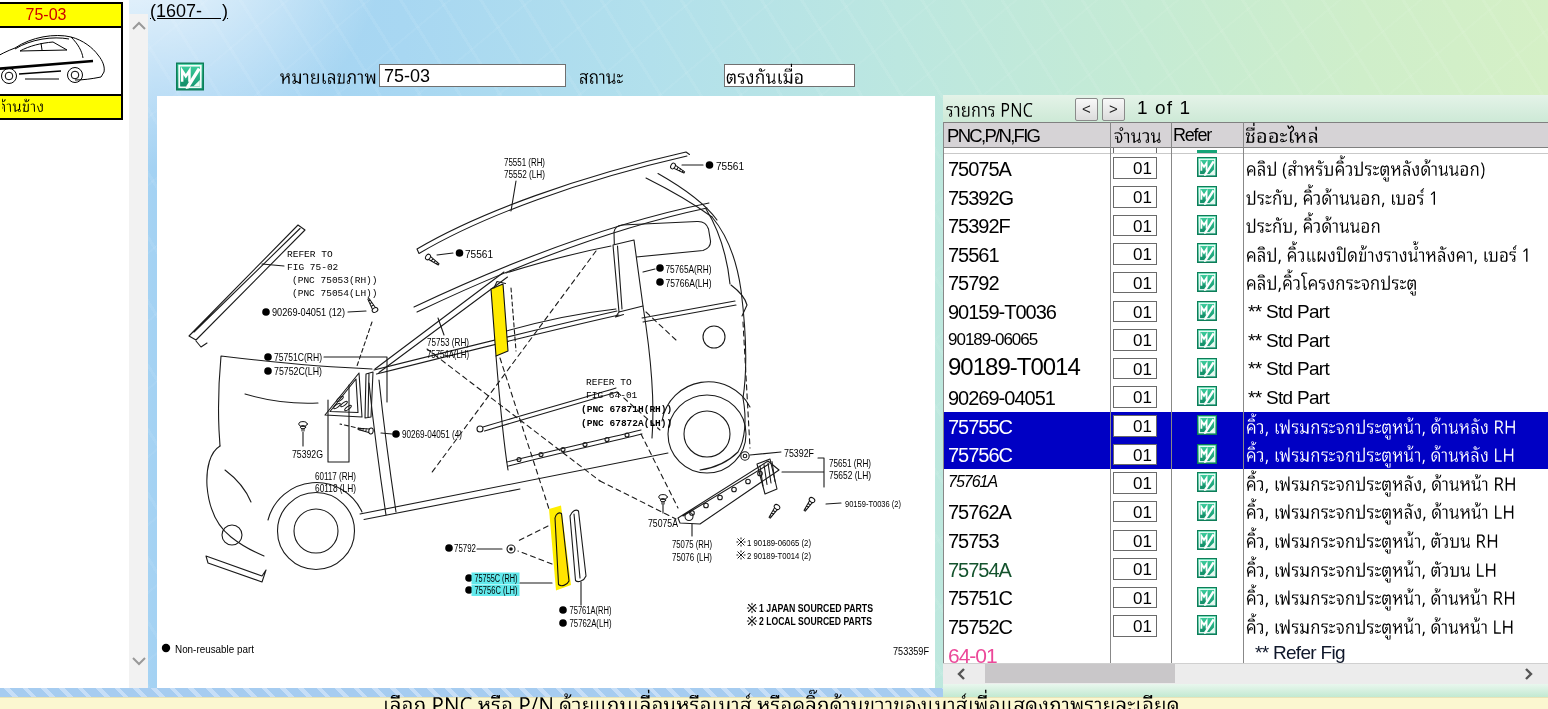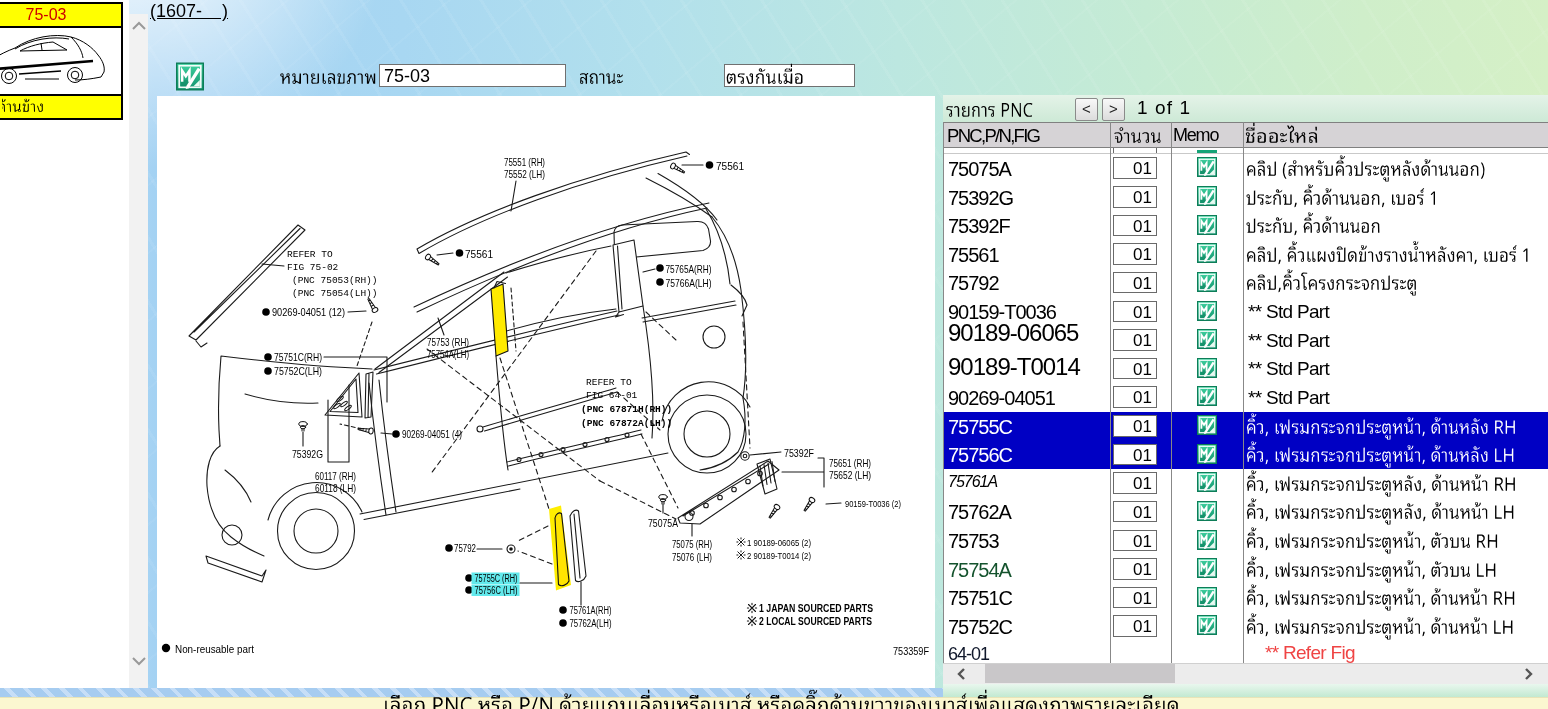--- a/index.html
+++ b/index.html
@@ -298,21 +298,21 @@
     </svg>
   <div class="abs" style="left:132px;top:3px;width:23px;height:23px;background:linear-gradient(180deg,#f8f8f8,#dcdcdc);border:1px solid #8a8a8a;border-radius:2px;box-sizing:border-box;text-align:center;font-size:15px;line-height:20px;color:#222;">&lt;</div>
   <div class="abs" style="left:159px;top:3px;width:23px;height:23px;background:linear-gradient(180deg,#f8f8f8,#dcdcdc);border:1px solid #8a8a8a;border-radius:2px;box-sizing:border-box;text-align:center;font-size:15px;line-height:20px;color:#222;">&gt;</div>
   <div class="abs" style="left:194px;top:2px;font-size:19px;letter-spacing:1.1px;color:#000;">1 of 1</div>
 
   <div class="abs" style="left:0;top:27px;width:605px;height:25.5px;background:#d6d3d6;border-top:1px solid #808080;border-bottom:1px solid #808080;box-sizing:border-box;"></div>
   <div class="abs" style="left:4px;top:30px;font-size:18.5px;letter-spacing:-1.7px;">PNC,P/N,FIG</div>
   <svg class="abs" style="left:171px;top:27px;" width="60" height="26">
       <path transform="translate(0,21) scale(0.235,0.25)" fill="#000" fill-rule="evenodd" d="M159 -41 157 -37 158 -32 166 -28 166 -1 172 -1 183 -9 187 -1 195 -1 198 -4 198 -10 194 -16 195 -42 190 -42 190 -20 188 -15 173 -6 172 -38 169 -42 166 -43ZM190 -11 194 -10 195 -8 193 -4 188 -5 187 -8ZM162 -39 167 -39 168 -34 166 -32 163 -32 161 -34ZM121 -40 121 -35 130 -39 136 -39 142 -35 142 -14 139 -14 135 -10 135 -4 138 -1 145 -1 149 -5 148 -37 144 -41 139 -43 130 -43ZM140 -11 143 -11 145 -9 144 -4 139 -4 138 -9ZM75 -41 73 -37 74 -32 82 -28 82 -1 88 -1 99 -9 103 -1 111 -1 114 -4 114 -10 110 -16 111 -42 106 -42 106 -20 104 -15 89 -6 88 -38 85 -42 82 -43ZM106 -11 110 -10 111 -8 109 -4 104 -5 103 -8ZM78 -39 83 -39 84 -34 82 -32 79 -32 77 -34ZM46 -42 42 -40 41 -37 43 -35 51 -39 55 -38 58 -35 59 -1 64 -1 64 -36 58 -42ZM6 -42 2 -40 2 -36 12 -39 21 -38 27 -33 30 -25 29 -13 27 -9 22 -5 18 -6 18 -24 14 -28 5 -27 5 -17 13 -15 13 -1 23 -1 28 -3 34 -11 36 -21 32 -36 28 -40 20 -43ZM9 -26 13 -25 13 -19 9 -18 6 -22ZM27 -62 24 -59 24 -52 27 -49 35 -49 39 -53 39 -59 34 -63ZM30 -60 33 -60 36 -57 33 -52 29 -52 27 -54 27 -57Z"></path>
     </svg>
-  <div class="abs" style="left:230px;top:30px;font-size:18px;letter-spacing:-1.2px;">Memo</div>
+  <div class="abs" style="left:230px;top:30px;font-size:18px;letter-spacing:-1.2px;">Refer</div>
   <svg class="abs" style="left:302px;top:27px;" width="110" height="26">
       <path transform="translate(0,21) scale(0.2643,0.25)" fill="#000" fill-rule="evenodd" d="M133 -13 133 -8 139 -3 152 -5 159 -10 159 -15 153 -10 146 -8 147 -12 144 -16 138 -17ZM141 -14 144 -9 139 -6 136 -11ZM133 -31 137 -27 149 -27 158 -32 159 -39 147 -30 146 -37 142 -40 137 -40 133 -36ZM136 -35 138 -37 141 -37 143 -31 138 -30 136 -32ZM242 -40 242 -35 248 -38 258 -39 262 -38 267 -32 266 -21 257 -28 248 -28 243 -24 243 -3 249 0 253 -1 256 -4 256 -10 252 -14 247 -15 248 -21 251 -24 257 -24 266 -15 267 -1 273 -1 272 -36 267 -41 261 -43 251 -43ZM245 -8 250 -11 253 -6 247 -4ZM189 -41 187 -37 188 -32 196 -28 196 -1 202 -1 202 -9 205 -17 216 -28 219 -28 222 -24 222 -1 228 -1 228 -25 225 -30 228 -33 227 -41 223 -43 217 -42 214 -39 215 -32 207 -26 203 -19 201 -40 196 -43ZM222 -40 225 -35 220 -32 217 -37ZM192 -39 197 -39 198 -34 196 -32 192 -33ZM92 -40 92 -35 98 -38 110 -39 118 -33 117 -6 101 -5 99 -7 100 -16 105 -17 108 -21 106 -28 99 -30 96 -29 93 -25 93 -5 97 -1 120 -1 124 -6 124 -33 121 -39 112 -43 101 -43ZM98 -26 103 -26 104 -21 102 -19 99 -19 97 -21ZM47 -40 47 -35 53 -38 65 -39 73 -33 72 -6 56 -5 54 -7 55 -16 60 -17 63 -21 61 -28 54 -30 51 -29 48 -25 48 -5 52 -1 75 -1 79 -6 79 -33 76 -39 67 -43 56 -43ZM53 -26 58 -26 59 -21 57 -19 54 -19 52 -21ZM6 -42 3 -38 4 -32 6 -30 13 -29 8 -22 7 -5 4 -4 4 -1 31 -1 35 -6 35 -24 31 -28 31 -31 36 -36 36 -42 31 -42 29 -34 23 -31 23 -28 27 -27 29 -24 28 -6 26 -5 14 -6 14 -23 18 -31 18 -39 12 -43ZM10 -40 14 -37 14 -34 12 -32 9 -32 6 -36ZM36 -63 32 -62 31 -55 29 -57 28 -63 23 -61 11 -62 5 -57 4 -50 36 -50ZM9 -55 13 -59 21 -59 30 -53 9 -53ZM266 -65 267 -50 272 -50 272 -65ZM159 -70 165 -57 170 -56 177 -65 181 -60 181 -54 178 -49 170 -44 170 -6 174 -1 182 -1 185 -5 185 -9 182 -13 176 -15 176 -41 184 -49 186 -53 185 -64 178 -70 175 -70 169 -61 165 -70ZM175 -10 179 -11 182 -7 181 -5 177 -3 174 -6ZM31 -81 31 -68 36 -68 36 -81Z"></path>
     </svg>
 
   <div class="abs" style="left:170px;top:52.5px;width:44px;height:6px;border-left:1px solid #6a6a6a;border-right:1px solid #6a6a6a;border-bottom:1px solid #6a6a6a;box-sizing:border-box;background:#fff;"></div>
 <div class="abs" style="left:254px;top:55px;width:20px;height:2.5px;background:#15a377;"></div>
 <div class="abs" style="left:0px;top:58.4px;width:605px;height:1px;background:#c9c9c9;"></div>
 <div class="abs" style="left:0px;top:58.9px;width:605px;height:28.6px;background:#fff;"></div>
 <div class="abs" style="left:5px;top:62.9px;font-size:20px;letter-spacing:-1.0px;color:#000;">75075A</div>
 <div class="abs" style="left:170px;top:62.4px;width:44px;height:21.5px;background:#fff;border:1px solid #6a6a6a;box-sizing:border-box;font-size:17px;text-align:right;padding:1px 4px 0 0;color:#000;">01</div>
@@ -443,21 +443,21 @@
 <rect x="2.3" y="2.3" width="15.4" height="15.4" fill="none" stroke="#ffffff" stroke-width="1.2" opacity="0.95"></rect>
 <path d="M12.5,17 L17,12.5 L17,17 Z" fill="#e8fcf2"></path>
 <rect x="3.6" y="12.6" width="7.2" height="4.4" fill="#0f8560" opacity="0.5"></rect>
 <path d="M4.4,13.8 V5.9 L7,9.8 L9.6,5.9 V13.8" stroke="#fff" stroke-width="1.8" fill="none"></path>
 <path d="M8.3,17.6 L16.6,4.4" stroke="#fff" stroke-width="2.4"></path>
 <path d="M6.9,19 L9.4,18.4 L7.8,16.6 Z" fill="#fff"></path>
     </svg>
 <div class="abs" style="left:305px;top:206.0px;font-size:19px;letter-spacing:-0.7px;color:#000;">** Std Part</div>
 <div class="abs" style="left:0px;top:230.6px;width:605px;height:1px;background:#c9c9c9;"></div>
 <div class="abs" style="left:0px;top:230.6px;width:605px;height:28.6px;background:#fff;"></div>
-<div class="abs" style="left:5px;top:224px;font-size:24px;letter-spacing:-1.0px;color:#000;">90189-06065</div>
+<div class="abs" style="left:5px;top:235px;font-size:17px;letter-spacing:-1.0px;color:#000;">90189-06065</div>
 <div class="abs" style="left:170px;top:234.1px;width:44px;height:21.5px;background:#fff;border:1px solid #6a6a6a;box-sizing:border-box;font-size:17px;text-align:right;padding:1px 4px 0 0;color:#000;">01</div>
 <svg class="abs" style="left:254px;top:234.1px;" width="20" height="20" viewBox="0 0 20 20">
       <defs>
         <linearGradient id="gmi" x1="0" y1="0" x2="0" y2="1">
 <stop offset="0" stop-color="#42d4a2"></stop>
           <stop offset="0.55" stop-color="#24ae82"></stop>
           <stop offset="1" stop-color="#149370"></stop>
         </linearGradient>
       </defs>
 <rect x="0.5" y="0.5" width="19" height="19" fill="url(#gmi)" stroke="#0e7d58" stroke-width="1"></rect>
@@ -690,22 +690,22 @@
 <rect x="3.6" y="12.6" width="7.2" height="4.4" fill="#0f8560" opacity="0.5"></rect>
 <path d="M4.4,13.8 V5.9 L7,9.8 L9.6,5.9 V13.8" stroke="#fff" stroke-width="1.8" fill="none"></path>
 <path d="M8.3,17.6 L16.6,4.4" stroke="#fff" stroke-width="2.4"></path>
 <path d="M6.9,19 L9.4,18.4 L7.8,16.6 Z" fill="#fff"></path>
     </svg>
 <svg class="abs" style="left:303px;top:516.8px;" width="300" height="29" viewBox="0 0 300 29">
       <path transform="translate(0,22) scale(0.225,0.25)" fill="#000" fill-rule="evenodd" d="M618 9 618 12 622 16 626 17 627 22 642 22 643 5 638 5 638 18 636 20 633 20 631 18 631 9 627 5 622 5ZM621 9 625 7 627 9 627 12 622 13ZM794 -9 788 -9 784 9 789 8 794 -5ZM97 -9 91 -9 87 9 92 8 97 -5ZM574 -13 574 -8 580 -3 593 -5 600 -10 600 -15 594 -10 587 -8 588 -12 585 -16 579 -17ZM582 -14 585 -9 580 -6 577 -11ZM370 -13 370 -8 376 -3 389 -5 396 -10 396 -15 390 -10 383 -8 384 -12 381 -16 375 -17ZM378 -14 381 -9 376 -6 373 -11ZM574 -31 578 -27 590 -27 599 -32 600 -39 588 -30 587 -37 583 -40 578 -40 574 -36ZM577 -35 579 -37 582 -37 584 -31 579 -30 577 -32ZM370 -31 374 -27 386 -27 395 -32 396 -39 384 -30 383 -37 379 -40 374 -40 370 -36ZM373 -35 375 -37 378 -37 380 -31 375 -30 373 -32ZM132 -42 132 -5 139 0 145 -2 147 -8 144 -13 138 -15 138 -42ZM138 -11 141 -11 143 -9 142 -4 137 -4 136 -9ZM1051 -42 1047 -40 1046 -37 1048 -35 1056 -39 1060 -38 1063 -35 1064 -1 1069 -1 1069 -36 1063 -42ZM1000 -41 998 -37 999 -32 1007 -28 1007 -1 1013 -1 1024 -9 1028 -1 1036 -1 1039 -4 1039 -10 1035 -16 1036 -42 1031 -42 1031 -20 1029 -15 1014 -6 1013 -38 1010 -42 1007 -43ZM1031 -11 1035 -10 1036 -8 1034 -4 1029 -5 1028 -8ZM1003 -39 1008 -39 1009 -34 1007 -32 1004 -32 1002 -34ZM950 -41 948 -37 949 -32 957 -28 957 -1 963 -1 963 -9 966 -17 977 -28 980 -28 983 -24 983 -1 989 -1 989 -25 986 -30 989 -33 988 -41 984 -43 978 -42 975 -39 976 -32 968 -26 964 -19 962 -40 957 -43ZM983 -40 986 -35 981 -32 978 -37ZM953 -39 958 -39 959 -34 957 -32 953 -33ZM903 -41 901 -37 902 -32 910 -28 910 -1 916 -1 927 -9 931 -1 939 -1 942 -4 942 -10 938 -16 939 -42 934 -42 934 -20 932 -15 917 -6 916 -38 913 -42 910 -43ZM934 -11 938 -10 939 -8 937 -4 932 -5 931 -8ZM906 -39 911 -39 912 -34 910 -32 907 -32 905 -34ZM874 -42 870 -40 869 -37 871 -35 879 -39 883 -38 886 -35 887 -1 892 -1 892 -36 886 -42ZM831 -40 826 -34 824 -27 825 -13 829 -2 837 -1 849 -17 850 -24 846 -29 841 -29 837 -26 837 -20 843 -16 840 -11 833 -7 830 -18 830 -27 833 -34 838 -38 847 -39 850 -38 856 -31 856 -1 862 -1 862 -31 860 -36 855 -41 849 -43 839 -43ZM840 -25 846 -25 847 -22 842 -19ZM755 -42 751 -40 750 -37 752 -35 760 -39 764 -38 767 -35 768 -1 773 -1 773 -36 767 -42ZM704 -41 702 -37 703 -32 711 -28 711 -1 717 -1 728 -9 732 -1 740 -1 743 -4 743 -10 739 -16 740 -42 735 -42 735 -20 733 -15 718 -6 717 -38 714 -42 711 -43ZM735 -11 739 -10 740 -8 738 -4 733 -5 732 -8ZM707 -39 712 -39 713 -34 711 -32 708 -32 706 -34ZM654 -41 652 -37 653 -32 661 -28 661 -1 667 -1 667 -9 670 -17 681 -28 684 -28 687 -24 687 -1 693 -1 693 -25 690 -30 693 -33 692 -41 688 -43 682 -42 679 -39 680 -32 672 -26 668 -19 666 -40 661 -43ZM687 -40 690 -35 685 -32 682 -37ZM657 -39 662 -39 663 -34 661 -32 657 -33ZM613 -42 608 -37 605 -27 606 -13 610 -2 618 -1 628 -13 631 -21 631 -24 627 -29 620 -28 618 -26 618 -20 624 -16 621 -11 614 -7 611 -18 611 -28 615 -37 617 -38 625 -33 633 -38 637 -33 637 -1 643 -1 643 -33 641 -38 638 -41 631 -43 628 -40 622 -39 619 -42ZM621 -25 627 -25 628 -22 623 -19ZM543 -42 538 -37 538 -28 555 -26 558 -23 558 -14 555 -14 550 -10 550 -4 553 -1 561 -1 564 -4 564 -24 558 -29 543 -32 543 -35 548 -39 565 -37 567 -38 567 -42ZM558 -11 561 -6 556 -3 553 -8ZM447 -38 444 -28 454 -25 447 -20 446 -1 452 -1 452 -17 455 -22 459 -23 459 -27 451 -30 451 -34 459 -39 468 -38 472 -34 473 -1 479 -1 478 -36 473 -41 467 -43 457 -43ZM405 -42 401 -40 401 -36 411 -39 420 -38 426 -33 429 -25 428 -13 426 -9 421 -5 417 -6 417 -24 413 -28 404 -27 404 -17 412 -15 412 -1 422 -1 427 -3 433 -11 435 -21 431 -36 427 -40 419 -43ZM408 -26 412 -25 412 -19 408 -18 405 -22ZM340 -42 335 -37 335 -28 352 -26 355 -23 355 -14 352 -14 347 -10 347 -4 350 -1 358 -1 361 -4 361 -24 355 -29 340 -32 340 -35 345 -39 362 -37 364 -38 364 -42ZM355 -11 358 -6 353 -3 350 -8ZM293 -38 290 -28 300 -25 293 -20 292 -1 298 -1 298 -17 301 -22 305 -23 305 -27 297 -30 297 -34 305 -39 314 -38 318 -34 319 -1 325 -1 324 -36 319 -41 313 -43 303 -43ZM242 -41 240 -37 241 -32 249 -28 248 -14 245 -14 241 -10 242 -3 248 0 252 -1 259 -8 271 -1 278 -1 278 -42 272 -42 270 -6 265 -10 255 -14 254 -40 249 -43ZM247 -11 250 -11 252 -9 252 -6 250 -4 245 -5 244 -8ZM245 -39 250 -39 251 -34 249 -32 246 -32 244 -34ZM209 -42 204 -37 204 -28 221 -26 224 -23 224 -14 221 -14 216 -10 216 -4 219 -1 227 -1 230 -4 230 -24 224 -29 209 -32 209 -35 214 -39 231 -37 233 -38 233 -42ZM224 -11 227 -6 222 -3 219 -8ZM48 -40 48 -35 57 -39 63 -39 69 -35 69 -14 66 -14 62 -10 62 -4 65 -1 72 -1 76 -5 75 -37 71 -41 66 -43 57 -43ZM67 -11 70 -11 72 -9 71 -4 66 -4 65 -9ZM12 -41 7 -36 4 -26 7 -12 7 -1 13 -1 13 -11 17 -18 20 -15 27 -15 31 -20 30 -24 27 -27 20 -27 14 -22 11 -16 11 -32 14 -36 20 -39 28 -38 33 -34 35 -30 35 -1 41 -1 41 -29 38 -37 28 -43 18 -43ZM21 -24 26 -24 26 -18 22 -17 20 -19ZM1143 -54 1143 -1 1149 -1 1150 -26 1178 -25 1178 -1 1184 -1 1184 -54 1178 -54 1177 -31 1149 -32 1149 -54ZM1103 -54 1103 -1 1133 -1 1133 -6 1109 -7 1109 -54ZM528 -58 522 -57 522 -7 520 -5 504 -6 504 -38 501 -42 498 -43 491 -41 489 -37 490 -32 498 -28 497 -5 494 -4 494 -1 524 -1 528 -5ZM494 -39 499 -39 500 -34 498 -32 495 -32 493 -34ZM193 -58 188 -58 187 -9 178 -38 174 -38 165 -9 164 -38 161 -42 158 -43 151 -41 149 -37 150 -32 158 -28 158 -1 166 -1 176 -31 186 -1 194 -1ZM154 -39 159 -39 160 -34 158 -32 154 -33ZM8 -54 8 -50 40 -50 39 -56 35 -60 30 -62 15 -61ZM13 -54 20 -59 28 -59 35 -54ZM1014 -50 1023 -49 1033 -52 1038 -57 1040 -65 1035 -65 1034 -59 1028 -53 1023 -53 1027 -58 1027 -64 1024 -67 1017 -67 1014 -64 1014 -59 1020 -53ZM1017 -63 1019 -65 1022 -65 1024 -61 1023 -59 1019 -58 1017 -60ZM839 -50 848 -49 858 -52 863 -57 865 -65 860 -65 859 -59 853 -53 848 -53 852 -58 852 -64 849 -67 842 -67 839 -64 839 -59 845 -53ZM842 -63 844 -65 847 -65 849 -61 848 -59 844 -58 842 -60ZM718 -50 727 -49 737 -52 742 -57 744 -65 739 -65 738 -59 732 -53 727 -53 731 -58 731 -64 728 -67 721 -67 718 -64 718 -59 724 -53ZM721 -63 723 -65 726 -65 728 -61 727 -59 723 -58 721 -60ZM23 -67 33 -67 39 -69 44 -74 46 -80 42 -80 41 -76 36 -71 32 -71 35 -74 35 -80 30 -83 24 -81 23 -75 30 -72 26 -69 23 -69ZM29 -81 31 -80 32 -76 30 -74 26 -76 27 -80Z"></path>
     </svg>
 <div class="abs" style="left:0px;top:545.4px;width:605px;height:1px;background:#c9c9c9;"></div>
 <div class="abs" style="left:0px;top:545.4px;width:605px;height:22.6px;background:#fff;"></div>
-<div class="abs" style="left:5px;top:549.4px;font-size:18px;letter-spacing:-1.0px;color:#0f172a;">64-01</div>
-<div class="abs" style="left:322px;top:547.4px;font-size:19px;letter-spacing:-0.7px;color:#ef4444;">** Refer Fig</div>
+<div class="abs" style="left:5px;top:549.4px;font-size:21px;letter-spacing:-1.0px;color:#ec4899;">64-01</div>
+<div class="abs" style="left:312px;top:547.4px;font-size:19px;letter-spacing:-0.7px;color:#0f172a;">** Refer Fig</div>
 <div class="abs" style="left:0px;top:568.0px;width:605px;height:1px;background:#c9c9c9;"></div>
 
   <div class="abs" style="left:0px;top:27px;width:1px;height:541px;background:#888;"></div>
   <div class="abs" style="left:167px;top:27px;width:1px;height:541px;background:#888;"></div>
   <div class="abs" style="left:228px;top:27px;width:1px;height:541px;background:#888;"></div>
   <div class="abs" style="left:300px;top:27px;width:1px;height:541px;background:#888;"></div>
 
   <div class="abs" style="left:0;top:568px;width:605px;height:21px;background:#ececec;border-top:1px solid #d0d0d0;box-sizing:border-box;"></div>
   <div class="abs" style="left:42px;top:569px;width:190px;height:19px;background:#c9c7c9;"></div>
   <svg class="abs" style="left:12px;top:572px;" width="14" height="14" viewBox="0 0 14 14">

